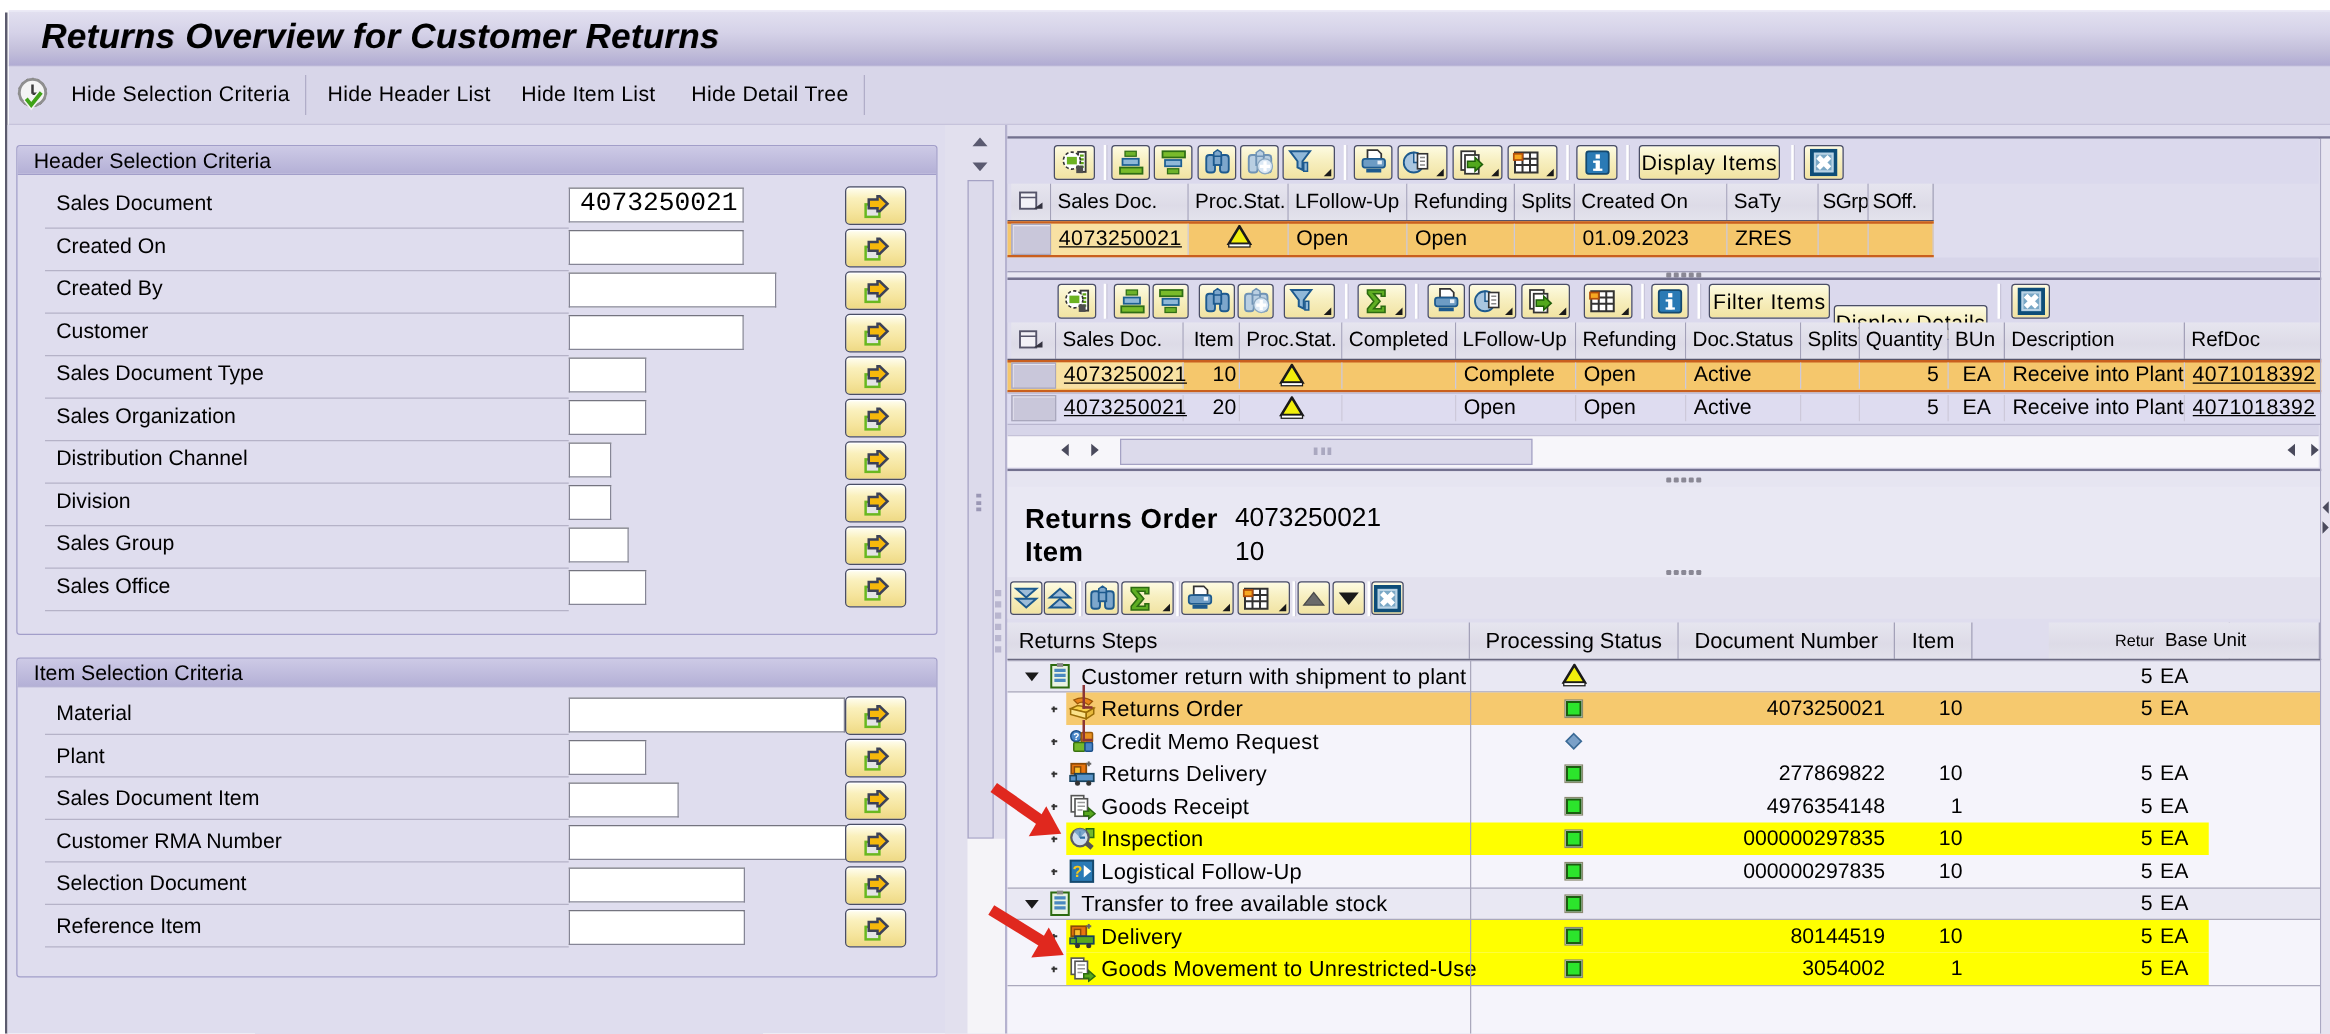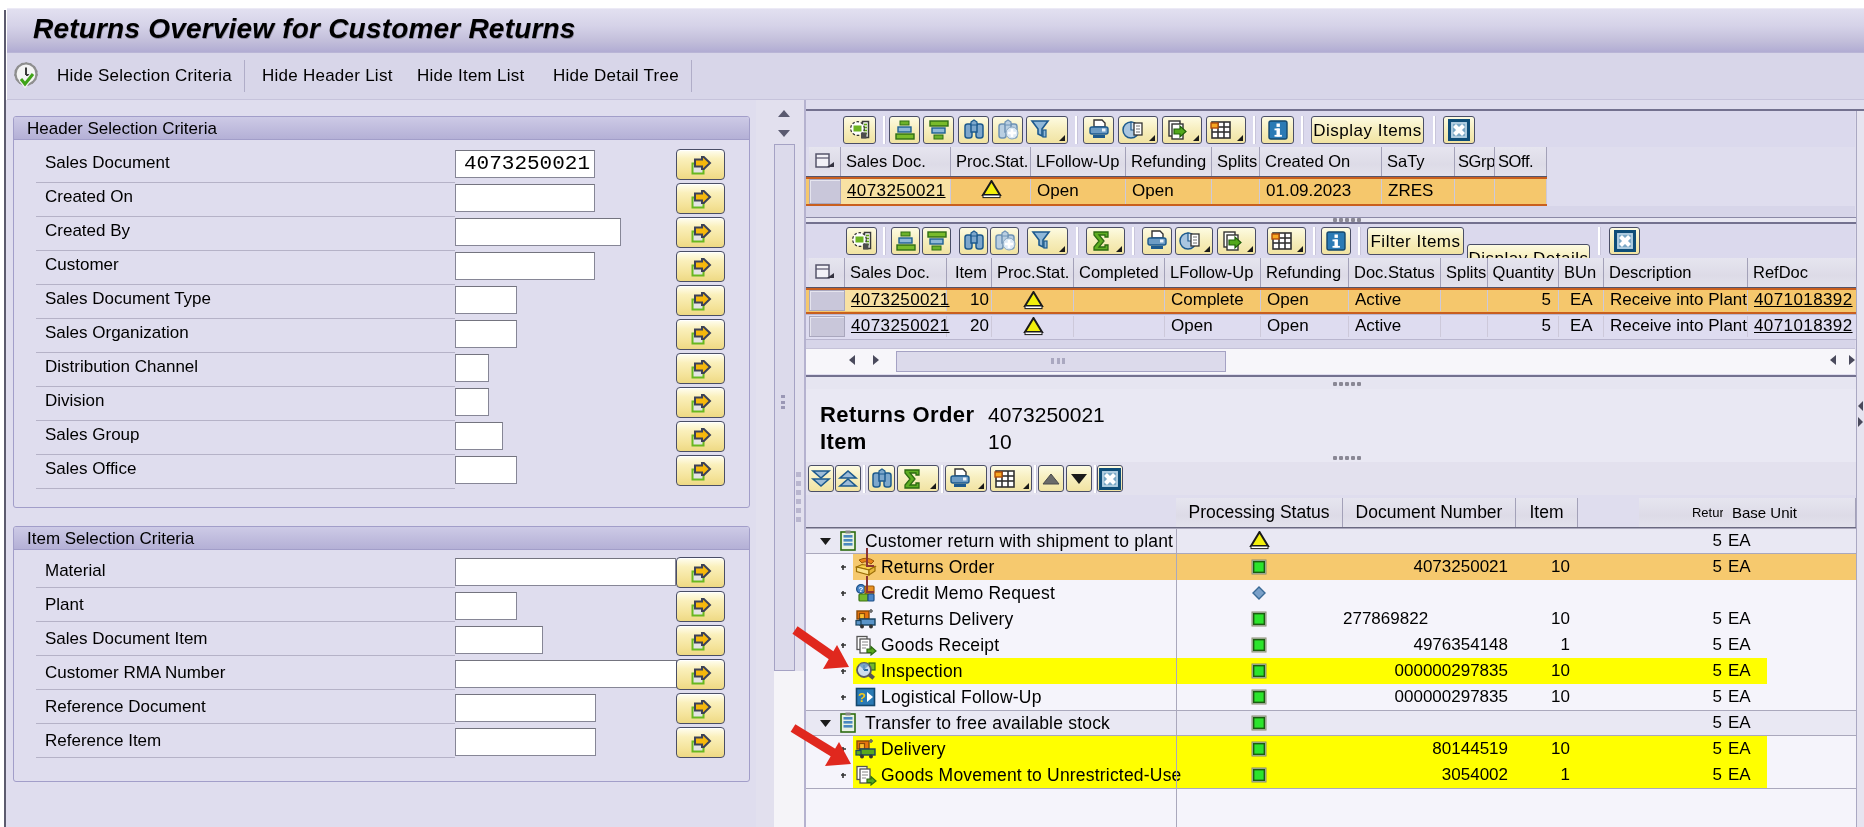--- a/index.html
+++ b/index.html
@@ -196,21 +196,21 @@
 <div class="abs rowline" style="left:36px;top:655px;width:419px"></div>
 <div class="abs lbl" style="left:45px;top:659px">Customer RMA Number</div>
 <div class="abs inp" style="left:455px;top:660px;width:222px"></div>
 <div class="abs ybtn" style="left:676px;top:659px">
       <svg width="22" height="20" viewBox="0 0 22 20" style="">
         <rect x="2.5" y="8.5" width="11" height="10" fill="#e4e4e4" stroke="#69b820" stroke-width="2"></rect>
         <path d="M5 4.5 H12 V2 L13.8 2 L20 8 L13.8 14 L12 14 V11.5 H5 Z" fill="#f6b80c" stroke="#3c4157" stroke-width="2"></path>
       </svg>
     </div>
 <div class="abs rowline" style="left:36px;top:689px;width:419px"></div>
-<div class="abs lbl" style="left:45px;top:693px">Reference Document</div>
+<div class="abs lbl" style="left:45px;top:693px">Selection Document</div>
 <div class="abs inp" style="left:455px;top:694px;width:141px"></div>
 <div class="abs ybtn" style="left:676px;top:693px">
       <svg width="22" height="20" viewBox="0 0 22 20" style="">
         <rect x="2.5" y="8.5" width="11" height="10" fill="#e4e4e4" stroke="#69b820" stroke-width="2"></rect>
         <path d="M5 4.5 H12 V2 L13.8 2 L20 8 L13.8 14 L12 14 V11.5 H5 Z" fill="#f6b80c" stroke="#3c4157" stroke-width="2"></path>
       </svg>
     </div>
 <div class="abs rowline" style="left:36px;top:723px;width:419px"></div>
 <div class="abs lbl" style="left:45px;top:727px">Reference Item</div>
 <div class="abs inp" style="left:455px;top:728px;width:141px"></div>
@@ -725,20 +725,21 @@
       </svg>
     </div>
 <div class="abs" style="left:1094px;top:465px;width:2px;height:28px;background:#fff;box-shadow:1px 0 0 #c8c5da"></div>
 <div class="tbtn" style="left:1097px;top:465px;width:26px;height:27px">
       <svg width="22" height="22" viewBox="0 0 22 22" style="">
         <rect x="1.5" y="1.5" width="19" height="19" fill="#7aa8c6" stroke="#0e4d78" stroke-width="3"></rect>
         <rect x="4" y="4" width="14" height="14" fill="none" stroke="#b8d2e4" stroke-width="1.6"></rect>
         <path d="M6.5 6.5 L15.5 15.5 M15.5 6.5 L6.5 15.5" stroke="#fff" stroke-width="4.2"></path>
       </svg>
     </div>
+<div class="ghead" style="left:806px;top:498px;width:370px;height:29px;line-height:29px;font-size:17.5px;padding-left:9px;border-right:1px solid #a3a1b8">Returns Steps</div>
 <div class="ghead" style="left:1176px;top:498px;width:167px;height:29px;line-height:29px;font-size:17.5px;text-align:center;border-right:1px solid #a3a1b8">Processing Status</div>
 <div class="ghead" style="left:1343px;top:498px;width:173px;height:29px;line-height:29px;font-size:17.5px;text-align:center;border-right:1px solid #a3a1b8">Document Number</div>
 <div class="ghead" style="left:1516px;top:498px;width:62px;height:29px;line-height:29px;font-size:17.5px;text-align:center;border-right:1px solid #a3a1b8">Item</div>
 <div class="ghead" style="left:1639px;top:498px;width:145px;height:29px;line-height:29px;font-size:13px;text-align:right;border-right:1px solid #a3a1b8">Return Quantity</div>
 <div class="ghead" style="left:1723px;top:498px;width:133px;height:29px;line-height:29px;font-size:15px;padding-left:9px;border-right:1px solid #a3a1b8">Base Unit</div>
 <div class="abs" style="left:806px;top:527px;width:1058px;height:1px;background:#6a6980"></div>
 <div class="abs" style="left:806px;top:528px;width:1050px;height:299px;background:#f5f4fb"></div>
 <div class="abs" style="left:806px;top:528px;width:1050px;height:26px;background:#e9e8f3;border-top:1px solid #aaa8bc;border-bottom:1px solid #aaa8bc"></div>
 <div class="abs" style="left:819px;top:537px">
       <svg width="13" height="9" viewBox="0 0 13 9" style="">
@@ -824,21 +825,21 @@
         <path d="M14 2 h4 m-2 -2 v4" stroke="#666" stroke-width="1.6"></path>
       </svg>
     </div>
 <div class="abs treetx" style="left:881px;top:609px">Returns Delivery</div>
 <div class="abs" style="left:1251px;top:611px">
       <svg width="16" height="16" viewBox="0 0 16 16" style="">
         <rect x="1" y="1" width="14" height="14" fill="#e9e9ef" stroke="#8a8a70" stroke-width="1"></rect>
         <rect x="2.6" y="2.6" width="10.8" height="10.8" fill="#2ce42c" stroke="#1c5c10" stroke-width="1.6"></rect>
       </svg>
     </div>
-<div class="gcell" style="left:1343px;top:609px;width:165px;text-align:left">277869822</div>
+<div class="gcell" style="left:1343px;top:609px;width:165px;text-align:right">277869822</div>
 <div class="gcell" style="left:1516px;top:609px;width:54px;text-align:right">10</div>
 <div class="gcell" style="left:1578px;top:609px;width:144px;text-align:right">5</div>
 <div class="gcell" style="left:1728px;top:609px">EA</div>
 <div class="abs" style="left:841px;top:643px;width:5px;height:5px">
       <svg width="5" height="5" viewBox="0 0 5 5" style="">
         <path d="M0 2 H5 M2 0 V5" stroke="#333" stroke-width="1.6"></path>
       </svg>
     </div>
 <div class="abs" style="left:855px;top:635px">
       <svg width="22" height="21" viewBox="0 0 22 21" style="">

